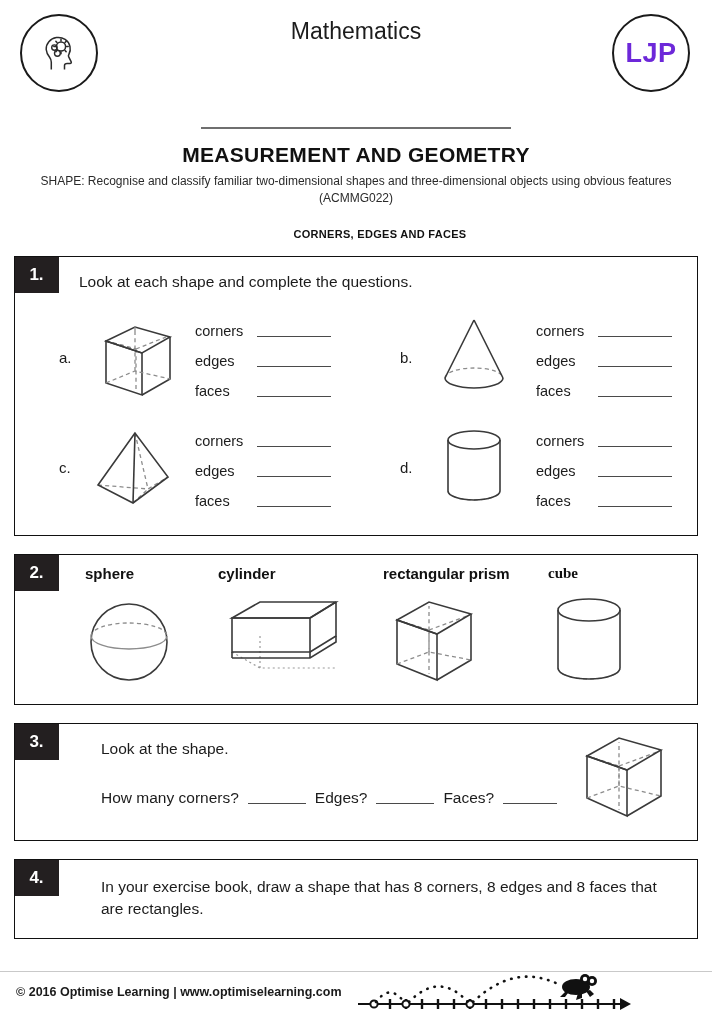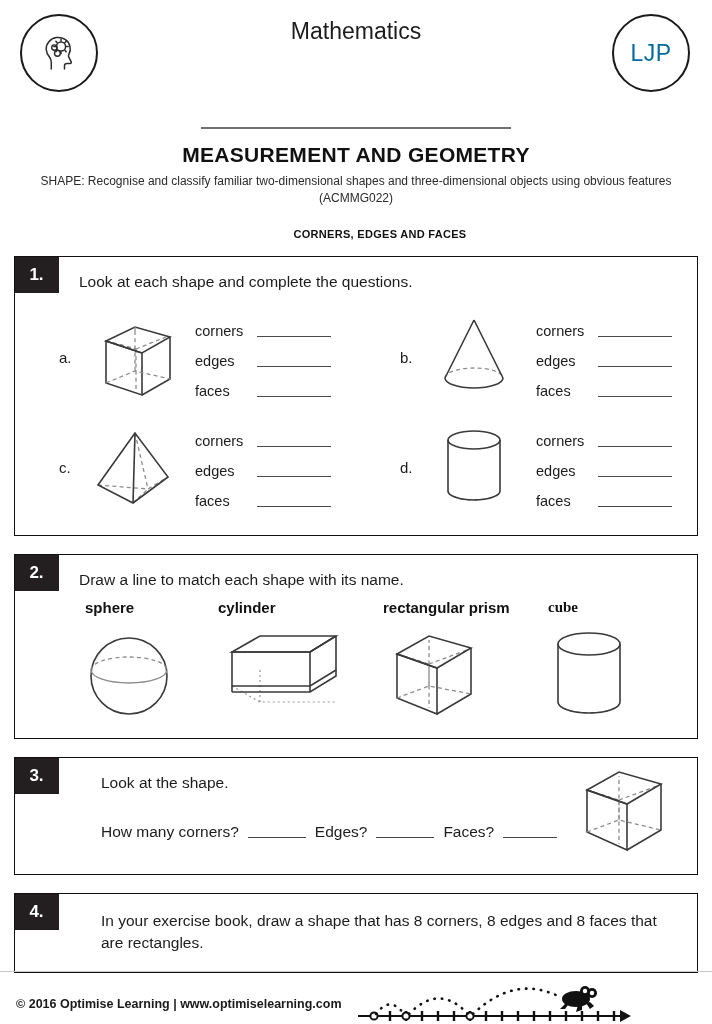--- a/index.html
+++ b/index.html
@@ -29,24 +29,24 @@
     border: 2px solid #1a1a1a;
     border-radius: 50%;
     display: flex;
     align-items: center;
     justify-content: center;
     box-sizing: border-box;
   }
   .brand-badge.left { left: 20px; }
   .brand-badge.right { right: 22px; }
   .brand-initials {
-    font-size: 23px;
-    font-weight: normal;
+    font-size: 27px;
+    font-weight: bold;
     letter-spacing: 0.5px;
-    color: #0369a1;
+    color: #6d28d9;
   }
   .title-block {
     position: absolute;
     left: 115px;
     right: 115px;
     top: 16px;
     text-align: center;
   }
   .title-main {
     font-size: 29px;
@@ -240,21 +240,21 @@
     border: none;
     border-top: 1px solid #c9c9c9;
     position: absolute;
     left: 0; right: 0;
     bottom: 52px;
   }
   .footer {
     position: absolute;
     left: 0;
     right: 0;
-    bottom: 0;
+    bottom: 12px;
     height: 40px;
     display: flex;
     align-items: center;
   }
   .footer-text {
     font-size: 12.5px;
     font-weight: bold;
     color: #1a1a1a;
     margin-left: 16px;
     white-space: nowrap;
@@ -411,21 +411,20 @@
           <span class="ansline"></span>
         </div>
       </div>
     </div>
 
   </div>
 </div>
 
 <div class="qbox" style="margin-top:18px;">
   <div class="qnum">2.</div>
-  <div class="qprompt">Draw a line to match each shape with its name.</div>
 
   <div class="q2-labels">
     <div class="q2-col-0">sphere</div>
     <div class="q2-col-1">cylinder</div>
     <div class="q2-col-2">rectangular prism</div>
     <div class="q2-col-3">cube</div>
   </div>
 
   <div class="q2-shapes">
     <div class="q2-col-0">

